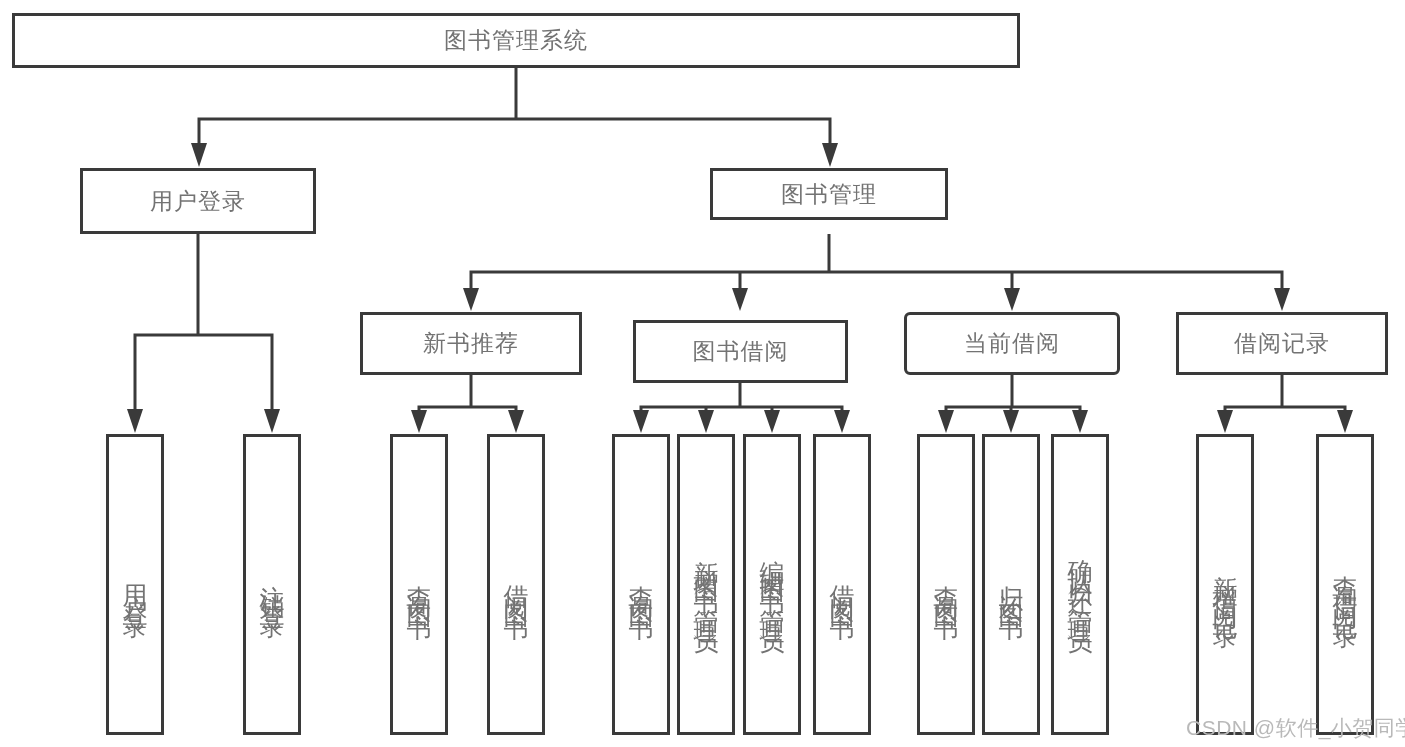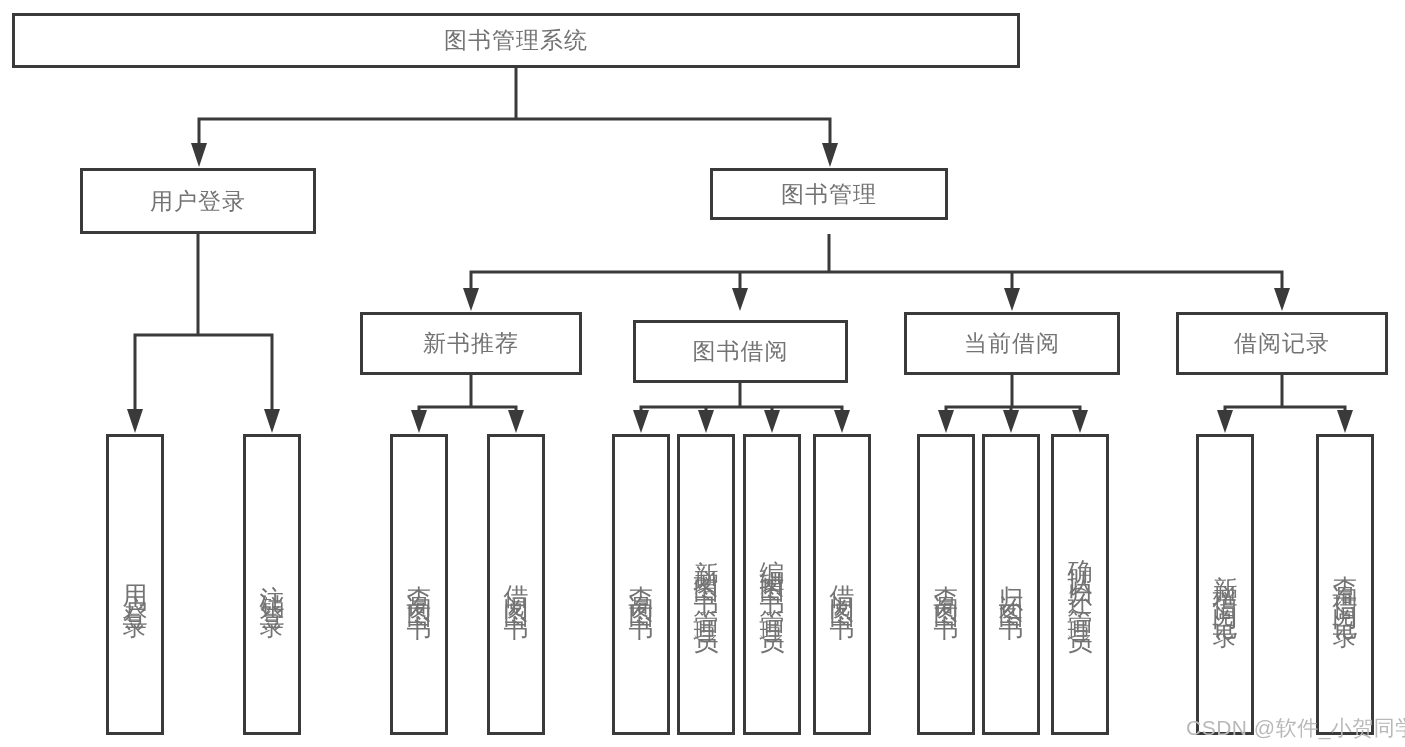--- a/index.html
+++ b/index.html
@@ -33,21 +33,21 @@
     line-height: 1;
     letter-spacing: 10px;
     text-align: center;
   }
   
   #node-root            { left: 12px;   top: 13px;  width: 1008px; height: 55px; }
   #node-user-login      { left: 80px;   top: 168px; width: 236px;  height: 66px; }
   #node-book-management { left: 710px;  top: 168px; width: 238px;  height: 52px; }
   #node-new-books       { left: 360px;  top: 312px; width: 222px;  height: 63px; }
   #node-book-borrowing  { left: 633px;  top: 312px; width: 215px;  height: 63px; margin-top: 8px; }
-  #node-current-borrow  { left: 904px;  top: 312px; width: 216px;  height: 63px; }
+  #node-current-borrow  { left: 904px;  top: 312px; width: 216px;  height: 63px; border-radius: 6px; }
   #node-borrow-records  { left: 1176px; top: 312px; width: 212px;  height: 63px; }
   .leaf { top: 434px; width: 58px; height: 301px; }
   #leaf-login           { left: 106px; }
   #leaf-logout          { left: 243px; }
   #leaf-nb-query        { left: 390px; }
   #leaf-nb-borrow       { left: 487px; }
   #leaf-bb-query        { left: 612px; }
   #leaf-bb-add          { left: 677px; }
   #leaf-bb-edit         { left: 743px; }
   #leaf-bb-borrow       { left: 813px; }

